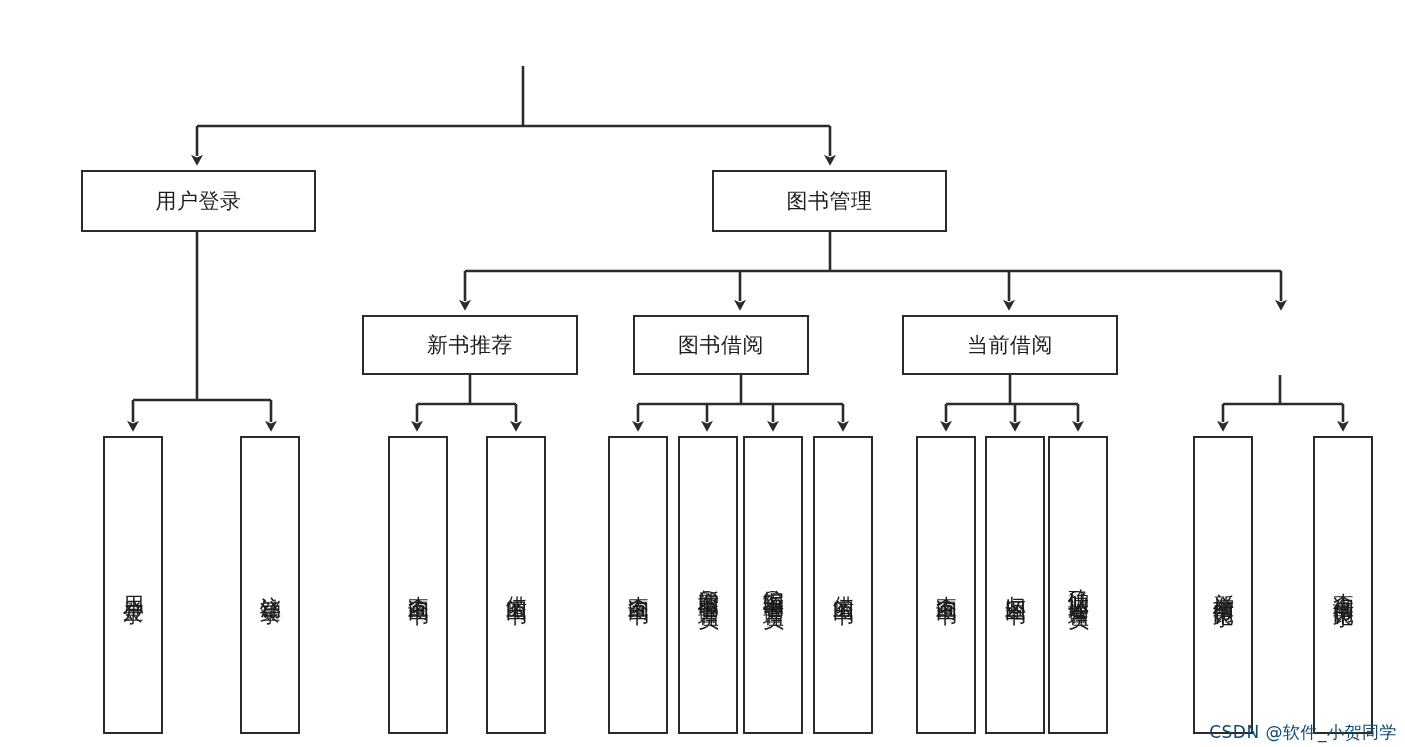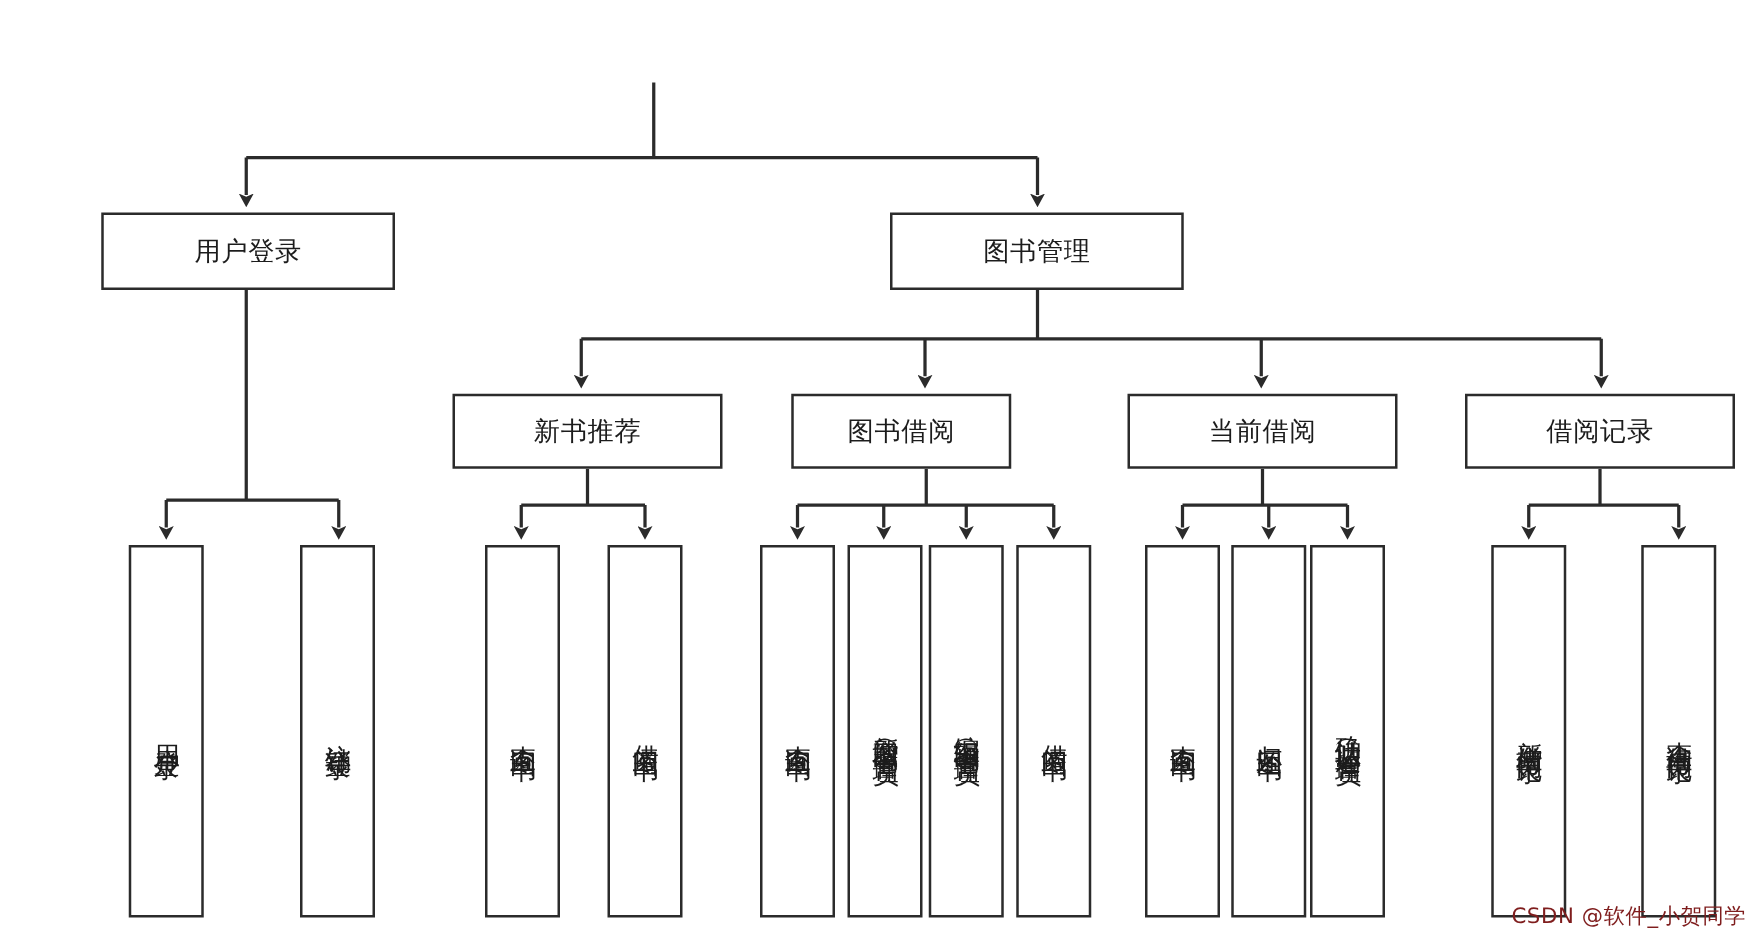--- a/index.html
+++ b/index.html
@@ -55,21 +55,21 @@
     letter-spacing:3px;
     line-height:1;
     white-space:nowrap;
   }
   
   #watermark{
     position:absolute;
     right:8px;
     bottom:3px;
     font-size:17px;
-    color:#7f1d1d;
+    color:#0c4a6e;
     white-space:nowrap;
     letter-spacing:0.5px;
   }
 </style>
 </head>
 <body>
 
 <div id="canvas">
 
   <svg id="wires" viewBox="0 0 1405 747" width="1405" height="747" xmlns="http://www.w3.org/2000/svg">
@@ -132,23 +132,20 @@
 
   <div class="node horiz" style="left:712px;top:170px;width:235px;height:62px;">
     <span class="lbl">图书管理</span>
   </div>
   <div class="node horiz" style="left:633px;top:315px;width:176px;height:60px;">
     <span class="lbl">图书借阅</span>
   </div>
   <div class="node horiz" style="left:902px;top:315px;width:216px;height:60px;">
     <span class="lbl">当前借阅</span>
   </div>
-  <div class="node horiz" style="left:1172px;top:315px;width:216px;height:60px;">
-    <span class="lbl">借阅记录</span>
-  </div>
 
   <div class="node vert" style="left:103px;top:436px;width:60px;height:298px;">
     <span class="lbl">用户登录</span>
   </div>
   <div class="node vert" style="left:240px;top:436px;width:60px;height:298px;">
     <span class="lbl">注销登录</span>
   </div>
 
   <div class="node vert" style="left:388px;top:436px;width:60px;height:298px;">
     <span class="lbl">查询图书</span>

